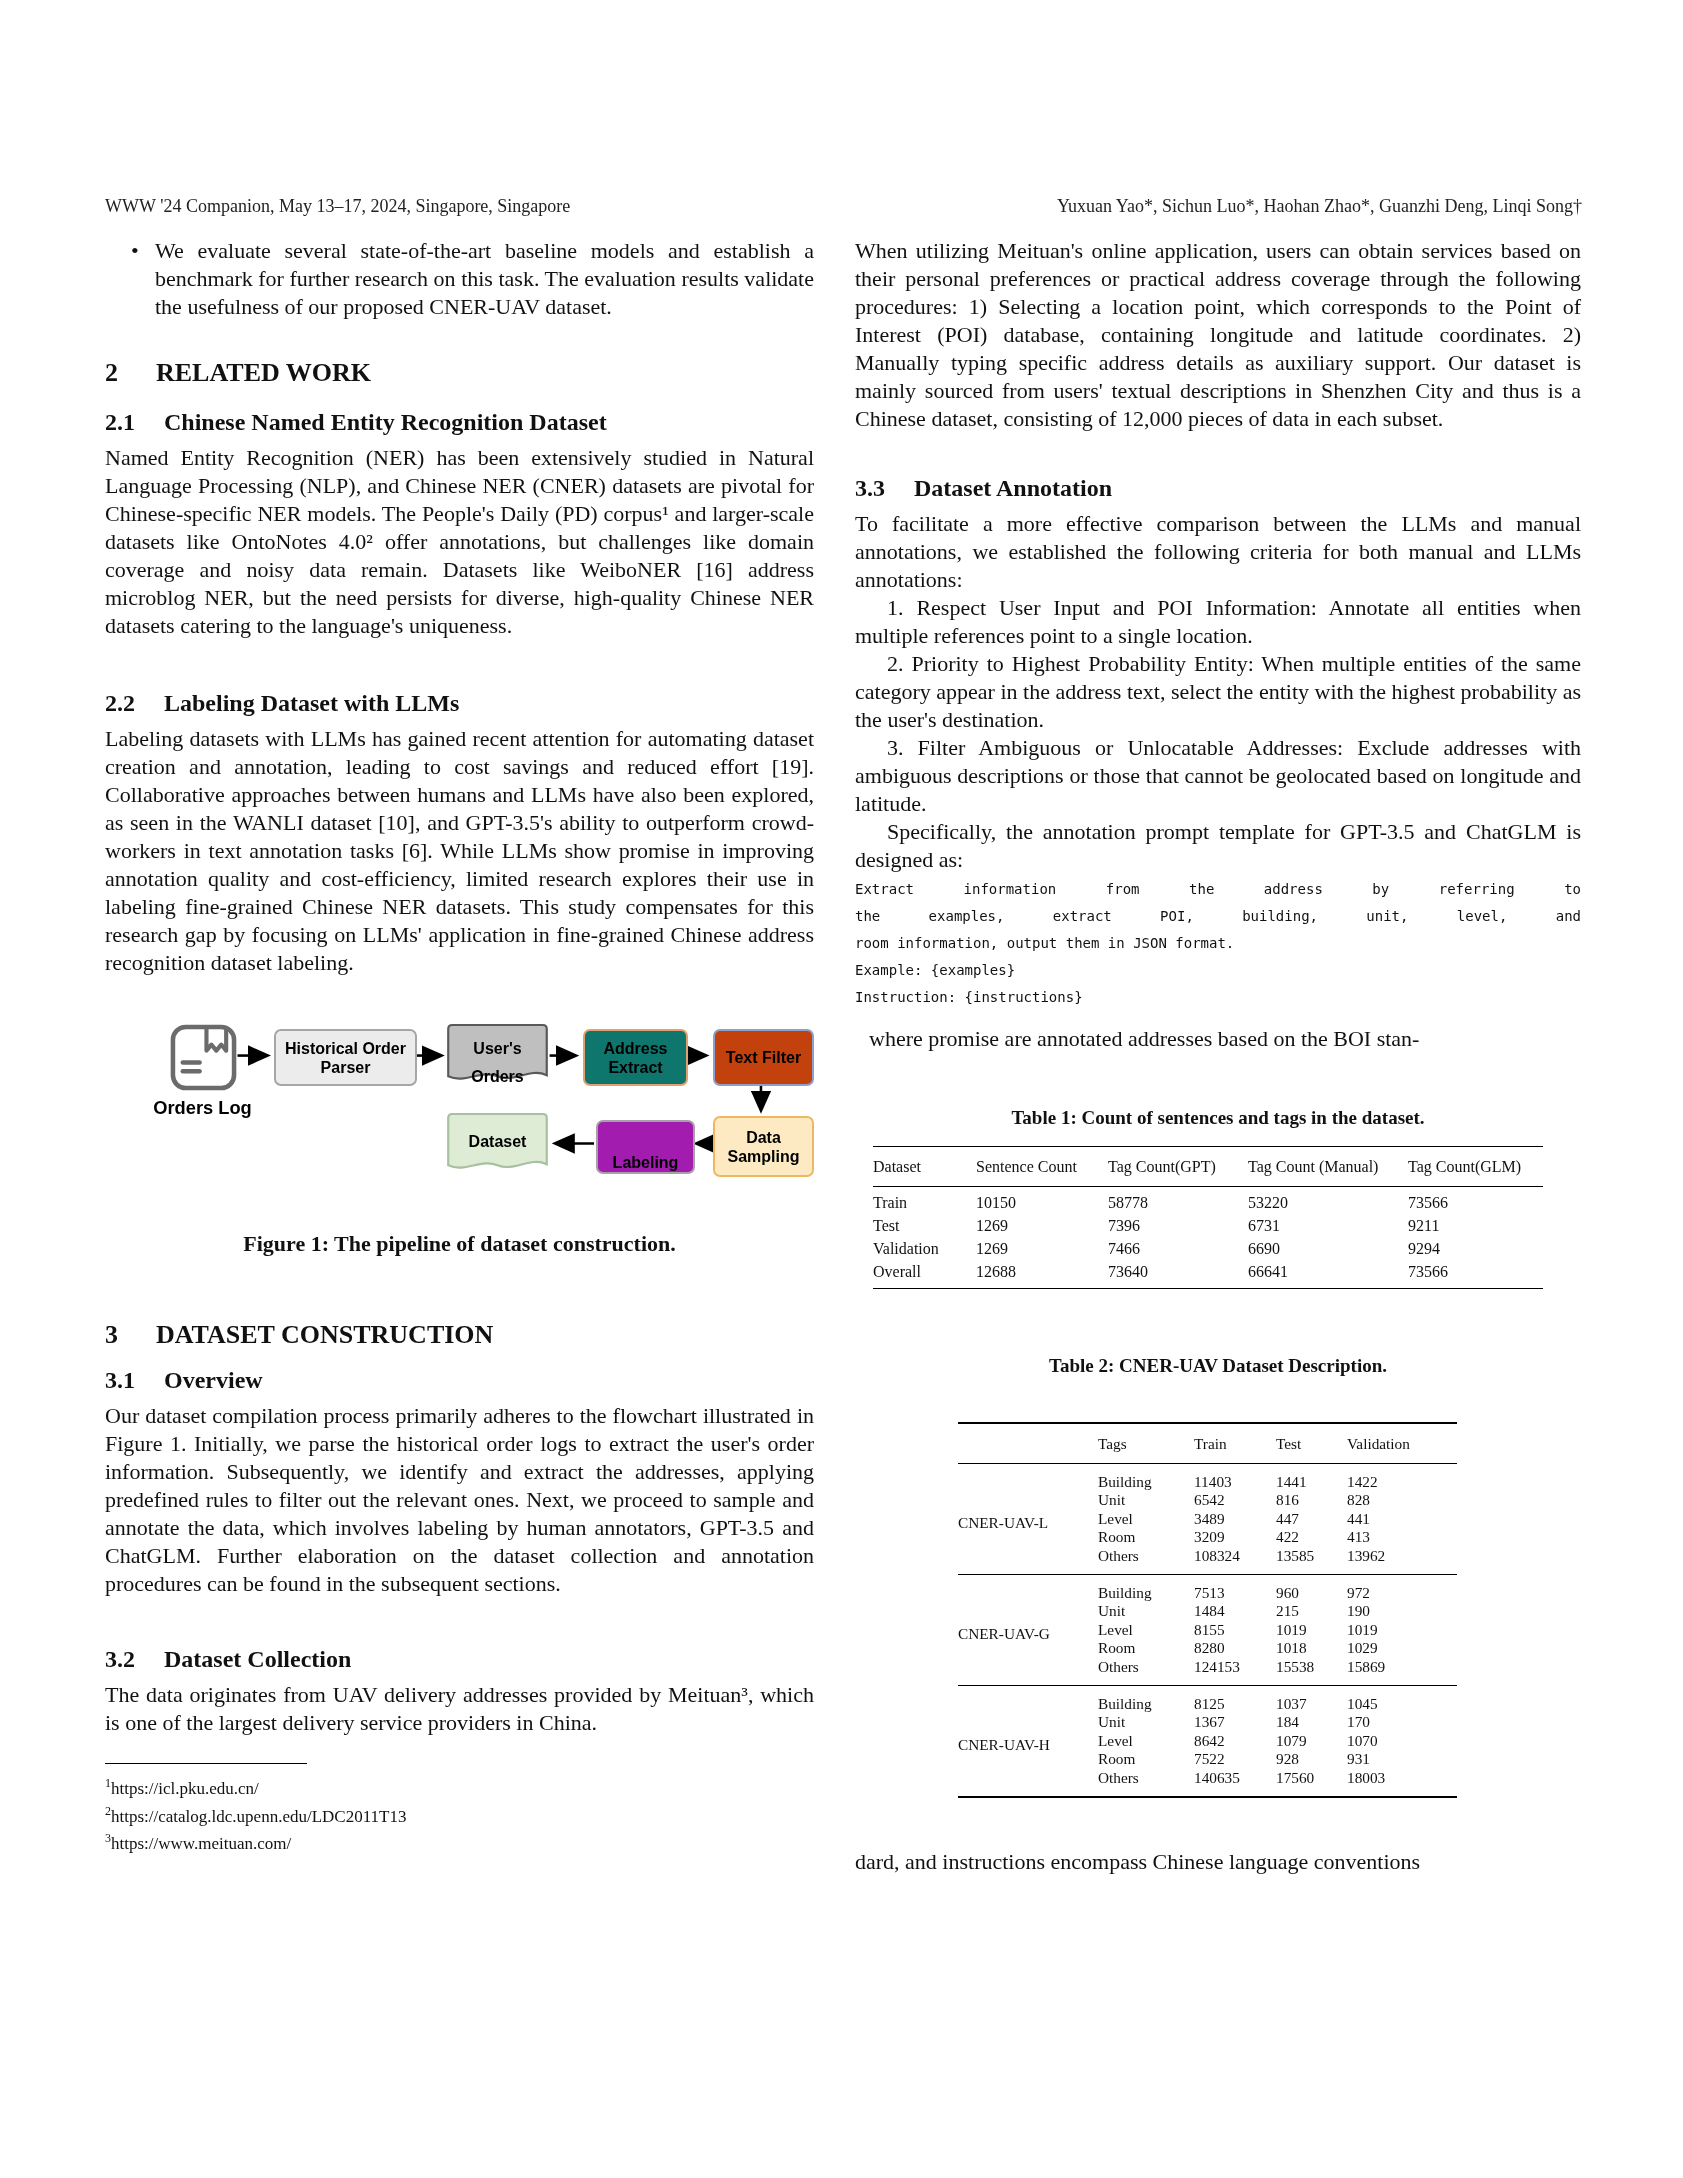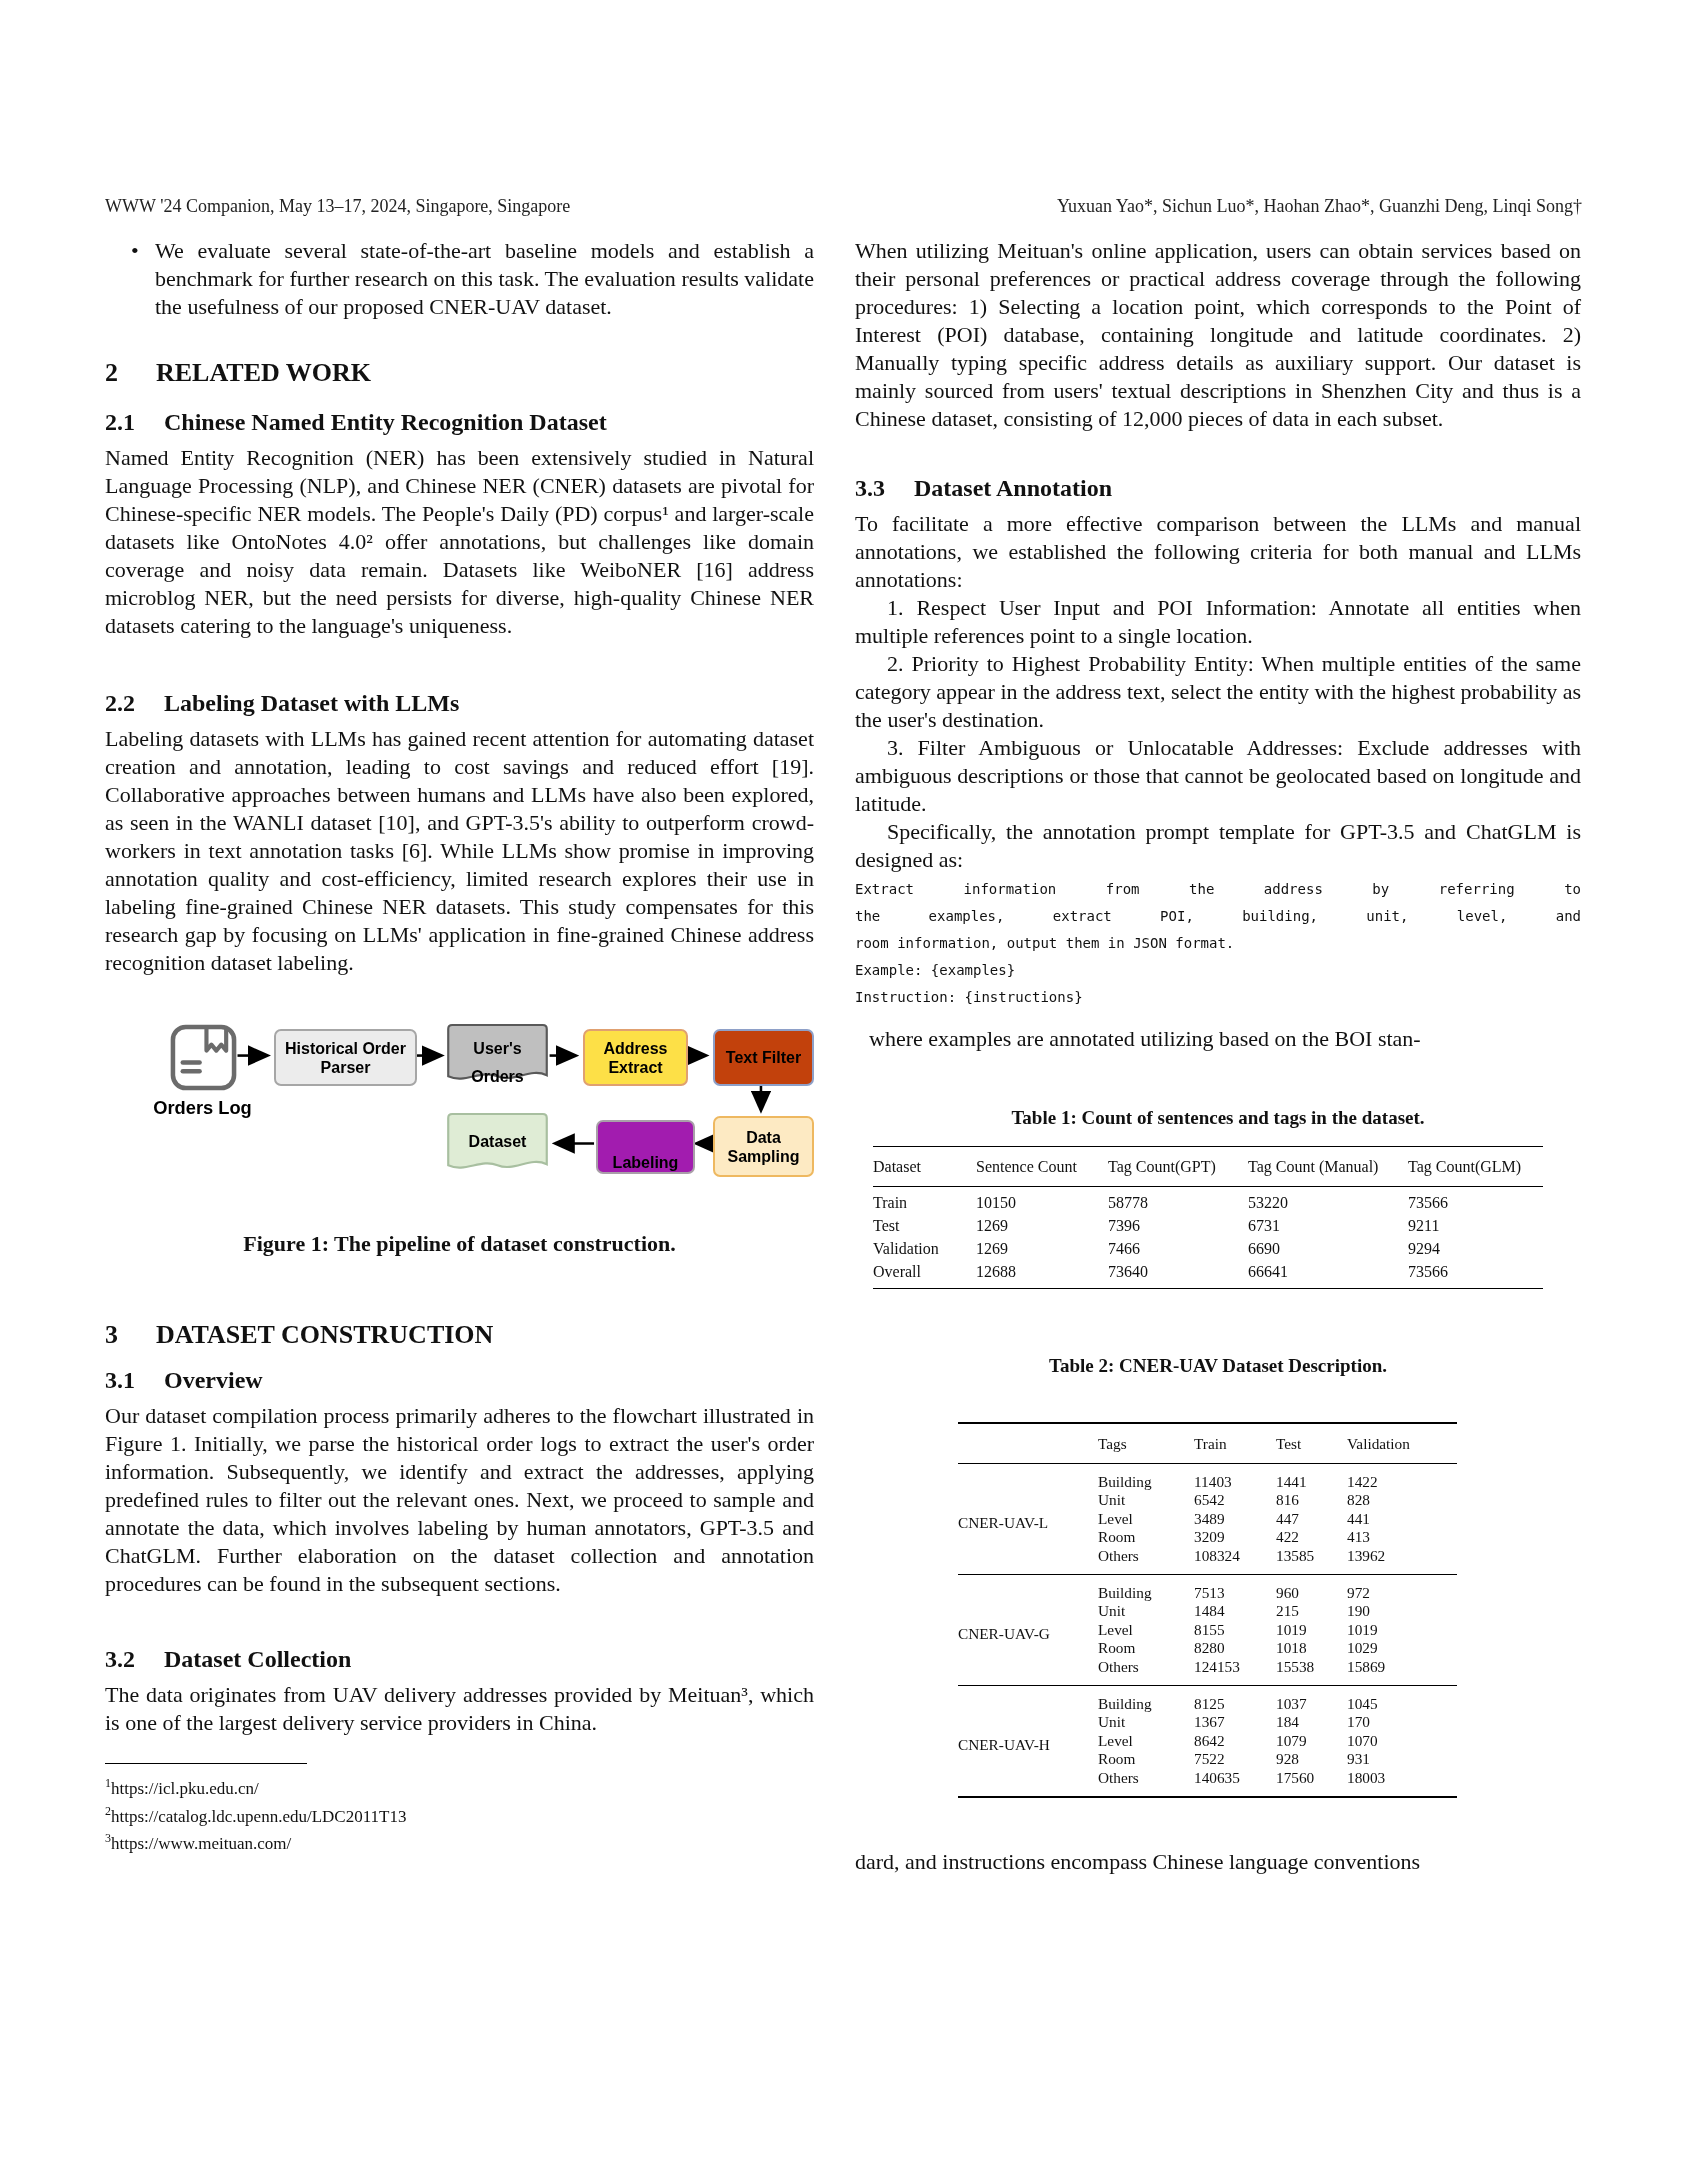--- a/index.html
+++ b/index.html
@@ -117,21 +117,21 @@
           <span class="nlabel2 nlabel">Historical Order Parser</span>
         </div>
 
       <div class="fdoc" style="left:305px;top:2px;width:103px;height:67px;">
         <svg width="103" height="67" viewBox="0 0 104 68">
           <path class="nshape" d="M2,6 Q2,2 6,2 H98 Q102,2 102,6 V53 C85,45 69,61 52,54 C35,47 19,62 2,54 Z" fill="#bfbfbf" stroke="#595959" stroke-width="2.2"></path>
         </svg>
         <span class="nlabel">User's Orders</span>
       </div>
 
-      <div class="fnode" style="left: 442px; top: 8px; width: 101px; height: 53px; background: #fde047; border-color: rgb(224, 160, 112);">
+      <div class="fnode" style="left: 442px; top: 8px; width: 101px; height: 53px; background: #0f766e; border-color: rgb(224, 160, 112);">
           <span class="nlabel">Address Extract</span>
         </div>
 
       <div class="fnode" style="left: 572px; top: 8px; width: 97px; height: 53px; background: #c2410c; border-color: rgb(142, 160, 200);">
           <span class="nlabel">Text Filter</span>
         </div>
 
       <div class="fnode" style="left: 572px; top: 95px; width: 97px; height: 57px; background: rgb(253, 234, 195); border-color: rgb(238, 184, 96);">
           <span class="nlabel">Data Sampling</span>
         </div>
@@ -180,21 +180,21 @@
     <p class="indent">Specifically, the annotation prompt template for GPT-3.5 and ChatGLM is designed as:</p>
 
     <div style="margin-top:2px;">
       <div class="mono just">Extract information from the address by referring to</div>
       <div class="mono just">the examples, extract POI, building, unit, level, and</div>
       <div class="mono">room information, output them in JSON format.</div>
       <div class="mono">Example: {examples}</div>
       <div class="mono">Instruction: {instructions}</div>
     </div>
 
-    <p class="whereline">where examples are annotated utilizing based on the BOI stan-</p>
+    <p class="whereline">where promise are annotated addresses based on the BOI stan-</p>
 
     <p class="tcaption" style="margin-top:51px;">Table 1: Count of sentences and tags in the dataset.</p>
 
     <table id="t1">
       <colgroup>
         <col style="width:103px;">
           <col style="width:132px;">
           <col style="width:140px;">
         <col style="width:160px;">
           <col style="width:135px;">

